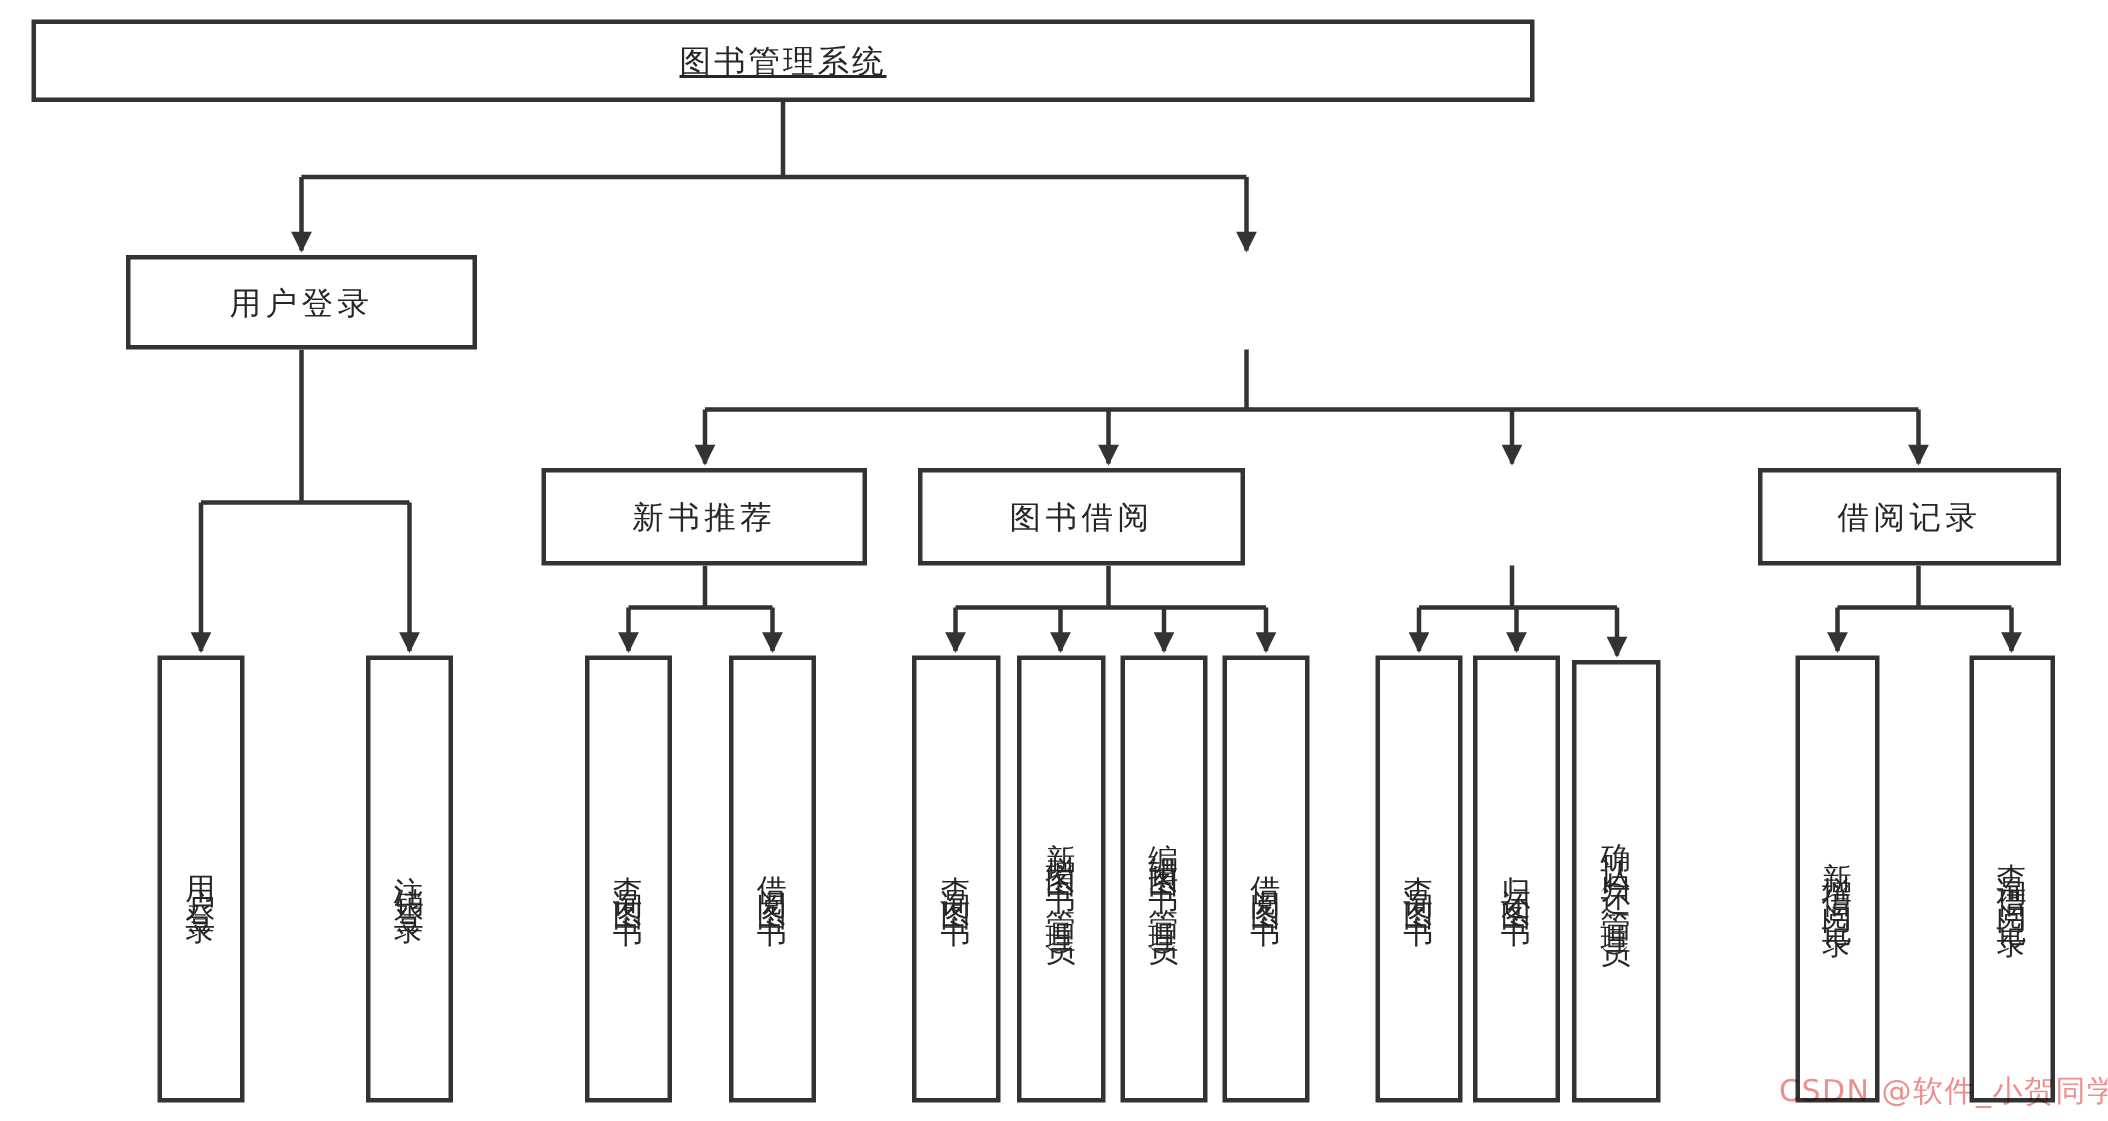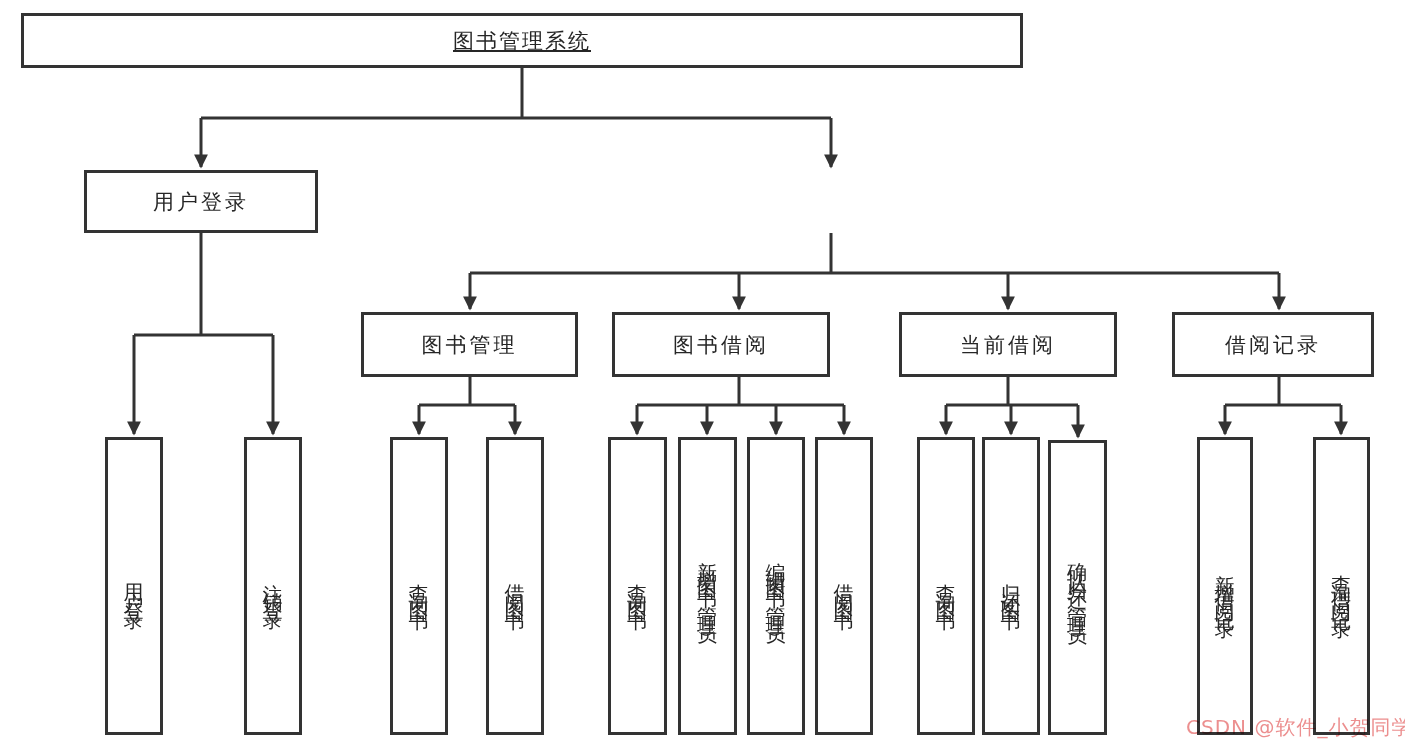--- a/index.html
+++ b/index.html
@@ -88,23 +88,22 @@
     <line x1="1011" y1="405" x2="1011" y2="434" marker-end="url(#arr)"></line>
     <line x1="1078" y1="405" x2="1078" y2="437" marker-end="url(#arr)"></line>
     <line x1="1225" y1="405" x2="1225" y2="434" marker-end="url(#arr)"></line>
     <line x1="1341" y1="405" x2="1341" y2="434" marker-end="url(#arr)"></line>
   </svg>
 
   <div class="box root" style="left:21px;top:13px;width:1002px;height:55px">图书管理系统</div>
 
   <div class="box hbox" style="left:84px;top:170px;width:234px;height:63px">用户登录</div>
 
-  <div class="box hbox" style="left:361px;top:312px;width:217px;height:65px">图书管理</div>
+  <div class="box hbox" style="left:361px;top:312px;width:217px;height:65px">新书推荐</div>
   <div class="box hbox" style="left:612px;top:312px;width:218px;height:65px">图书借阅</div>
-  <div class="box hbox" style="left:899px;top:312px;width:218px;height:65px">当前借阅</div>
   <div class="box hbox" style="left:1172px;top:312px;width:202px;height:65px">借阅记录</div>
 
   <div class="box leaf" style="left:105px;top:437px;width:58px;height:298px">用户登录</div>
   <div class="box leaf" style="left:244px;top:437px;width:58px;height:298px">注销登录</div>
 
   <div class="box leaf" style="left:390px;top:437px;width:58px;height:298px">查询图书</div>
   <div class="box leaf" style="left:486px;top:437px;width:58px;height:298px">借阅图书</div>
 
   <div class="box leaf" style="left:608px;top:437px;width:59px;height:298px">查询图书</div>
   <div class="box leaf" style="left:678px;top:437px;width:59px;height:298px">新增图书（管理员）</div>

